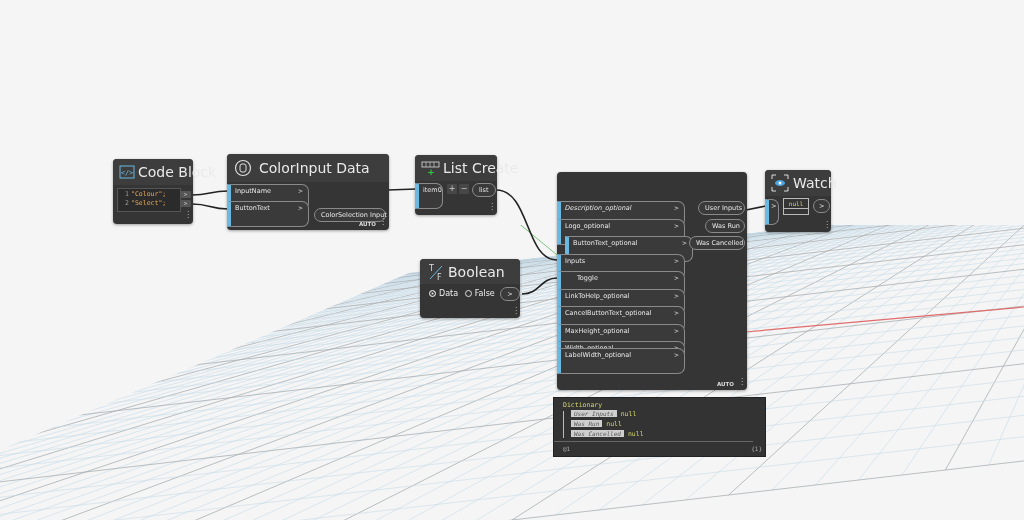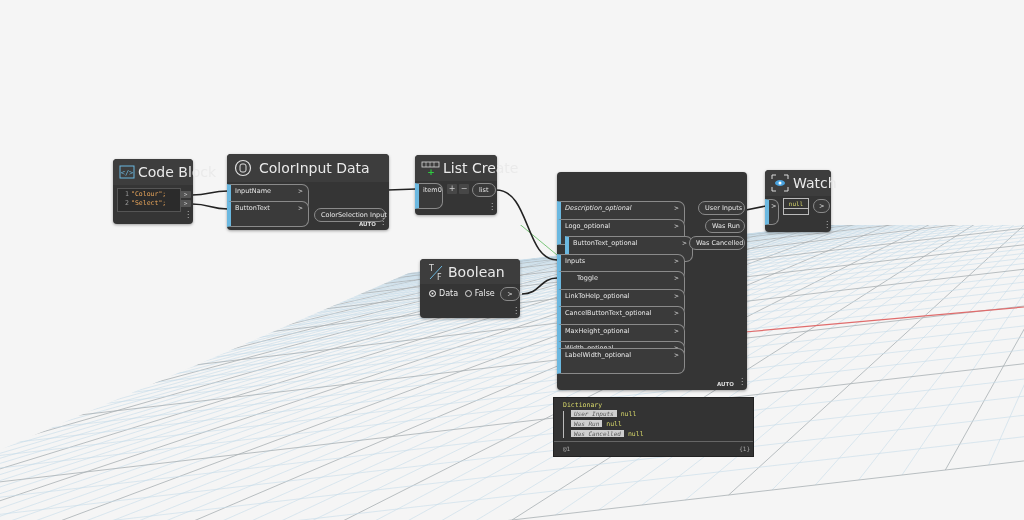--- a/index.html
+++ b/index.html
@@ -14,21 +14,21 @@
   .port-in{border-left:4px solid #6bb8e0;border-radius:0 7px 7px 0;padding-left:4px;}
   .port .chev{position:absolute;right:5px;top:0;font-size:6px;}
   .out-port{position:absolute;height:14px;border:1px solid #8a8a8a;border-radius:7px;box-sizing:border-box;font-size:6.5px;line-height:12px;color:#e8e8e8;padding:0 6px;background:#3a3a3a;white-space:nowrap;}
   .auto{position:absolute;font-size:5.5px;color:#dcdcdc;font-weight:bold;}
   .dots{position:absolute;font-size:8px;color:#bdbdbd;line-height:3px;width:4px;text-align:center;}
   .code-area{position:absolute;background:#2b2b2b;border:1px solid #555;font-family:"DejaVu Sans Mono","Liberation Mono",monospace;font-size:6.5px;color:#e8a55a;}
   .code-line{height:9px;line-height:9px;white-space:nowrap;}
   .code-ln{color:#9a9a9a;display:inline-block;width:9px;text-align:right;margin-right:2px;}
   .tiny-out{position:absolute;width:11px;height:7px;background:#555;border-radius:1px;font-size:5px;color:#ccc;text-align:center;line-height:7px;}
   .pm{position:absolute;width:10px;height:10px;background:#474747;color:#cfcfcf;font-size:8px;line-height:10px;text-align:center;border-radius:1px;}
-  .preview{position:absolute;background:#333;border:1px solid #222;font-family:"DejaVu Sans Mono","Liberation Mono",monospace;font-size:6.5px;color:#d7d76a;}
+  .preview{position:absolute;background:#333;border:1px solid #222;font-family:"DejaVu Sans Mono","Liberation Mono",monospace;font-size:6.5px;color:#d7d76a;padding-left:12px;}
   .pkey{background:#cfcfcf;color:#555;font-style:italic;padding:0 3px;margin-left:14px;font-size:6px;}
   .radio{display:inline-block;width:5px;height:5px;border-radius:50%;border:1px solid #ddd;margin-right:3px;vertical-align:middle;}
 </style>
 </head>
 <body>
 
 <div id="canvas">
   <svg id="grid-svg" width="1024" height="520">
       <defs>
         <clipPath id="gclip">

